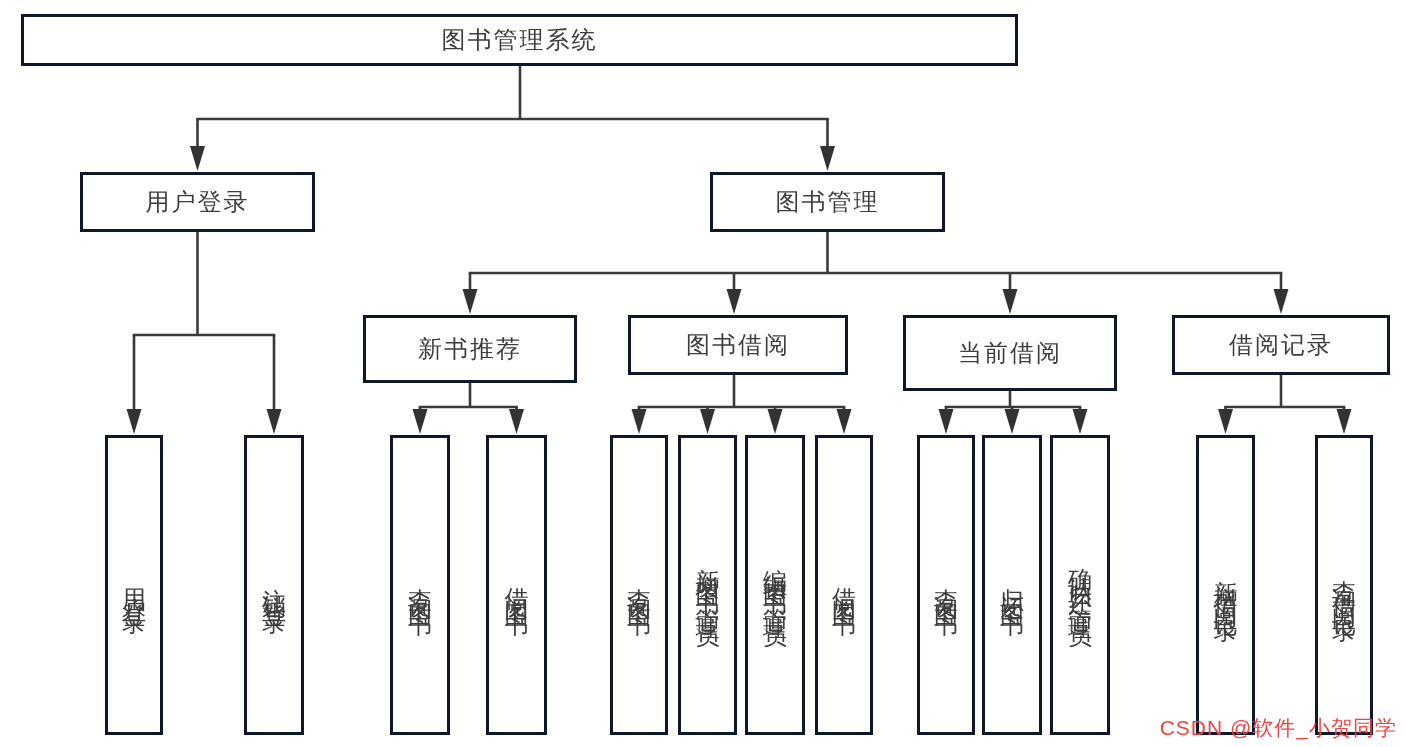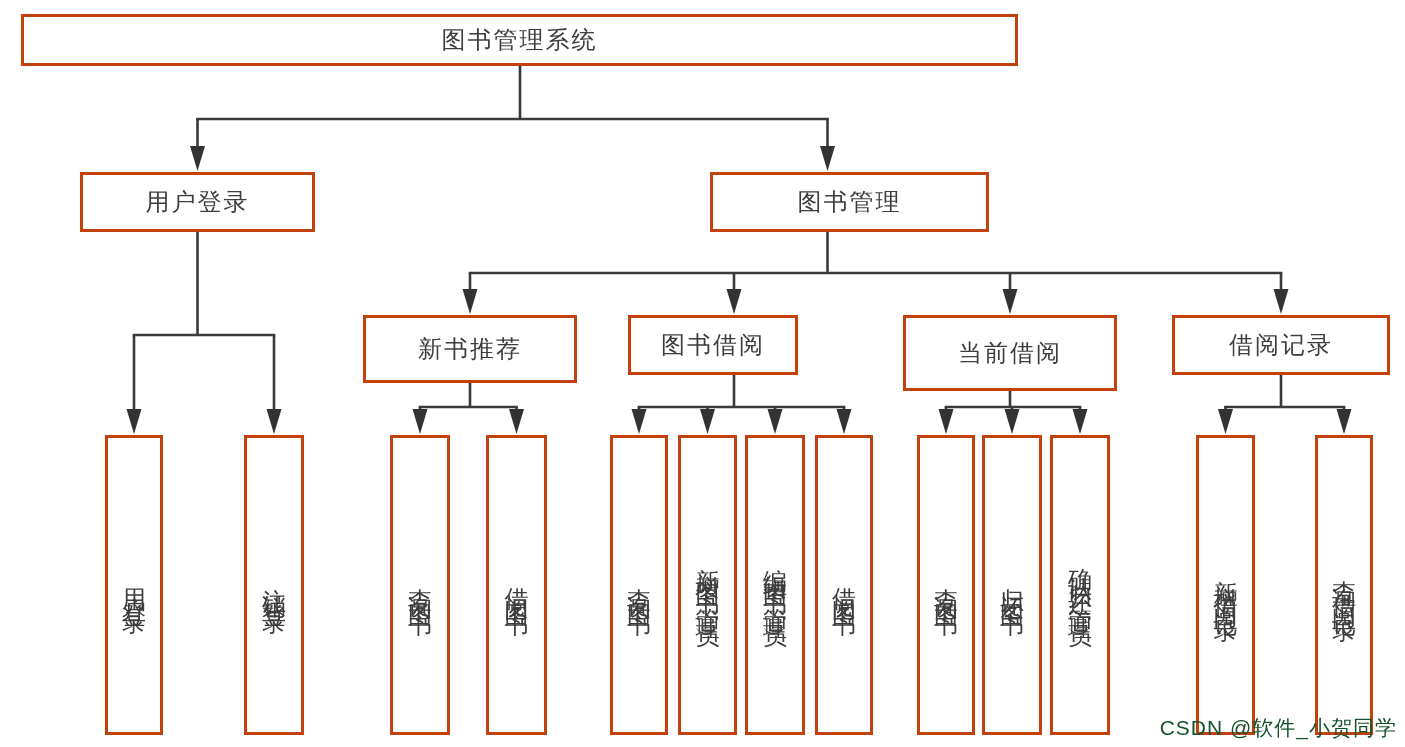--- a/index.html
+++ b/index.html
@@ -8,41 +8,41 @@
     width:1405px;height:747px;
     background:#ffffff;
     font-family:"Liberation Sans", sans-serif;
     overflow:hidden;
   }
   #wires{position:absolute;left:0;top:0;pointer-events:none;}
   .node{
     position:absolute;
     box-sizing:border-box;
     background:#ffffff;
-    border:3px solid #c2410c;
+    border:3px solid #0f172a;
     display:flex;
     align-items:center;
     justify-content:center;
     color:#3d3d3d;
     font-size:24px;
     line-height:1;
   }
   .node.h span{letter-spacing:2px;white-space:nowrap;}
   .node.v span{
     writing-mode:vertical-rl;
     text-orientation:mixed;
     letter-spacing:8px;
     white-space:nowrap;
   }
   .watermark{
     position:absolute;
     right:8px;
     bottom:5px;
     font-size:21px;
-    color:#14532d;
+    color:#ef4444;
     letter-spacing:1px;
     white-space:nowrap;
   }
 </style>
 </head>
 <body>
 
 <div id="canvas">
 
   <svg id="wires" width="1405" height="747" viewBox="0 0 1405 747">
@@ -118,28 +118,28 @@
     </g>
   </svg>
 
   <div class="node h" style="left:21px;top:14px;width:997px;height:52px">
     <span>图书管理系统</span>
   </div>
 
   <div class="node h" style="left:80px;top:172px;width:235px;height:60px">
     <span>用户登录</span>
   </div>
-  <div class="node h" style="left:710px;top:172px;width:279px;height:60px">
+  <div class="node h" style="left:710px;top:172px;width:235px;height:60px">
     <span>图书管理</span>
   </div>
 
   <div class="node h" style="left:363px;top:315px;width:214px;height:68px">
     <span>新书推荐</span>
   </div>
-  <div class="node h" style="left:628px;top:315px;width:170px;height:60px">
+  <div class="node h" style="left:628px;top:315px;width:220px;height:60px">
     <span>图书借阅</span>
   </div>
   <div class="node h" style="left:903px;top:315px;width:214px;height:76px">
     <span>当前借阅</span>
   </div>
   <div class="node h" style="left:1172px;top:315px;width:218px;height:60px">
     <span>借阅记录</span>
   </div>
 
   <div class="node v" style="left:105px;top:435px;width:58px;height:300px">

